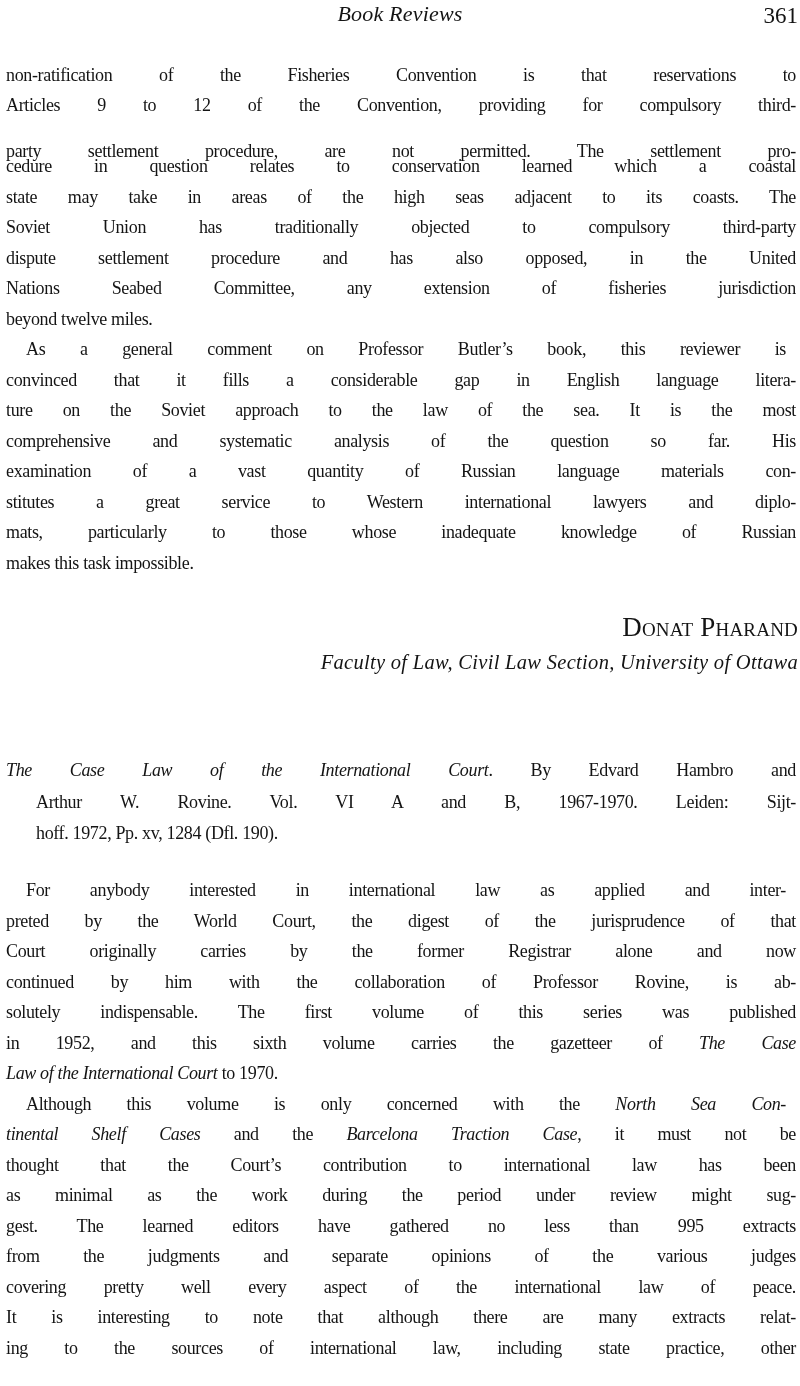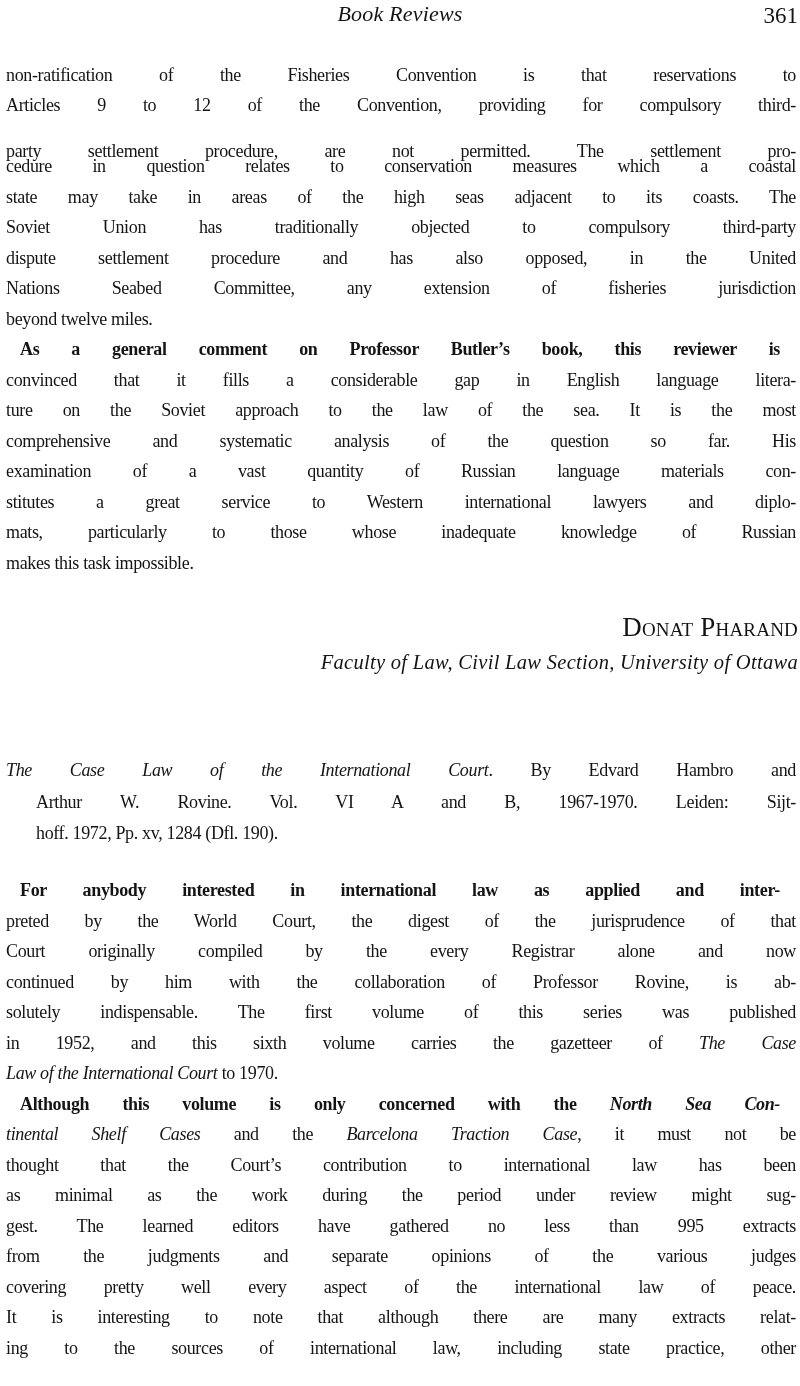--- a/index.html
+++ b/index.html
@@ -19,21 +19,21 @@
     position: absolute; right: 2px; top: 3px; font-size: 23px; text-align: center;
   }
   .line {
     position: absolute; left: 6px; width: 790px;
     font-size: 18px; line-height: 30px; height: 30px;
     white-space: nowrap;
     text-align: justify; text-align-last: justify;
     letter-spacing: -0.35px;
   }
   .line.last { text-align-last: left; }
-  .line.indent { left: 20px; width: 760px; font-weight: bold; }
+  .line.indent { left: 26px; width: 760px; }
   .line.hang { left: 36px; width: 760px; font-family: Liberation Serif, serif; }
   .signature {
     position: absolute; right: 2px; top: 612px; font-size: 27px;
     font-variant: small-caps; letter-spacing: 0.2px;
   }
   .affiliation {
     position: absolute; right: 2px; top: 651px; font-size: 20.5px;
     font-style: italic; letter-spacing: 0.3px; text-align: right;
   }
   i, .it { font-style: italic; }
@@ -43,21 +43,21 @@
 
 <div class="running-head">
   <div class="rh-title">Book Reviews</div>
   <div class="rh-page">361</div>
 </div>
 
 <div>
   <div class="line" style="top:60px">non-ratification of the Fisheries Convention is that reservations to</div>
   <div class="line" style="top:90px">Articles 9 to 12 of the Convention, providing for compulsory third-</div>
   <div class="line" style="top:136px">party settlement procedure, are not permitted. The settlement pro-</div>
-  <div class="line" style="top:151px">cedure in question relates to conservation measures which a coastal</div>
+  <div class="line" style="top:151px">cedure in question relates to conservation learned which a coastal</div>
   <div class="line" style="top:182px">state may take in areas of the high seas adjacent to its coasts. The</div>
   <div class="line" style="top:212px">Soviet Union has traditionally objected to compulsory third-party</div>
   <div class="line" style="top:243px">dispute settlement procedure and has also opposed, in the United</div>
   <div class="line" style="top:273px">Nations Seabed Committee, any extension of fisheries jurisdiction</div>
   <div class="line last" style="top:304px">beyond twelve miles.</div>
   <div class="line indent" style="top:334px">As a general comment on Professor Butler’s book, this reviewer is</div>
   <div class="line" style="top:365px">convinced that it fills a considerable gap in English language litera-</div>
   <div class="line" style="top:395px">ture on the Soviet approach to the law of the sea. It is the most</div>
   <div class="line" style="top:426px">comprehensive and systematic analysis of the question so far. His</div>
   <div class="line" style="top:456px">examination of a vast quantity of Russian language materials con-</div>
@@ -71,21 +71,21 @@
 
 <div>
   <div class="line" style="top:755px"><i>The Case Law of the International Court</i><span>. By Edvard Hambro and</span></div>
   <div class="line hang" style="top:787px">Arthur W. Rovine. Vol. VI A and B, 1967-1970. Leiden: Sijt-</div>
   <div class="line hang last" style="top:818px">hoff. 1972, Pp. xv, 1284 (Dfl. 190).</div>
 </div>
 
 <div>
   <div class="line indent" style="top:875px">For anybody interested in international law as applied and inter-</div>
   <div class="line" style="top:906px">preted by the World Court, the digest of the jurisprudence of that</div>
-  <div class="line" style="top:936px">Court originally compiled by the every Registrar alone and now</div>
+  <div class="line" style="top:936px">Court originally carries by the former Registrar alone and now</div>
   <div class="line" style="top:967px">continued by him with the collaboration of Professor Rovine, is ab-</div>
   <div class="line" style="top:997px">solutely indispensable. The first volume of this series was published</div>
   <div class="line" style="top:1028px"><span>in 1952, and this sixth volume carries the gazetteer of </span><i>The Case</i></div>
   <div class="line last" style="top:1058px"><i>Law of the International Court</i><span> to 1970.</span></div>
 
   <div class="line indent" style="top:1089px"><span>Although this volume is only concerned with the </span><i>North Sea Con-</i></div>
   <div class="line" style="top:1119px"><i>tinental Shelf Cases</i><span> and the </span><i>Barcelona Traction Case</i><span>, it must not be</span></div>
   <div class="line" style="top:1150px">thought that the Court’s contribution to international law has been</div>
   <div class="line" style="top:1180px">as minimal as the work during the period under review might sug-</div>
   <div class="line" style="top:1211px">gest. The learned editors have gathered no less than 995 extracts</div>

